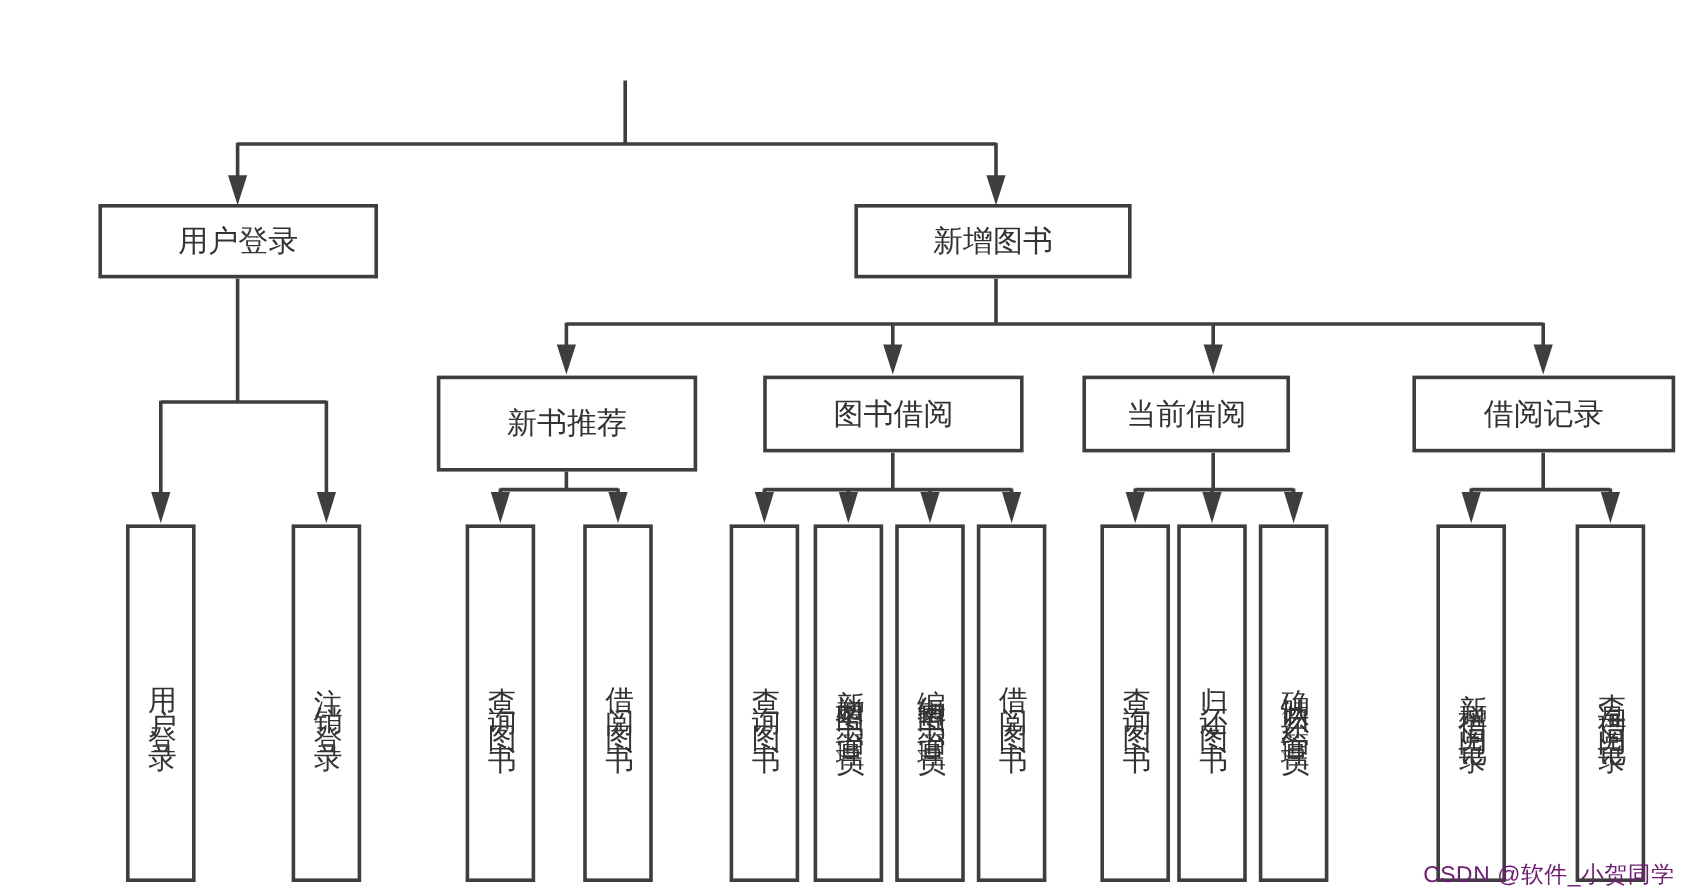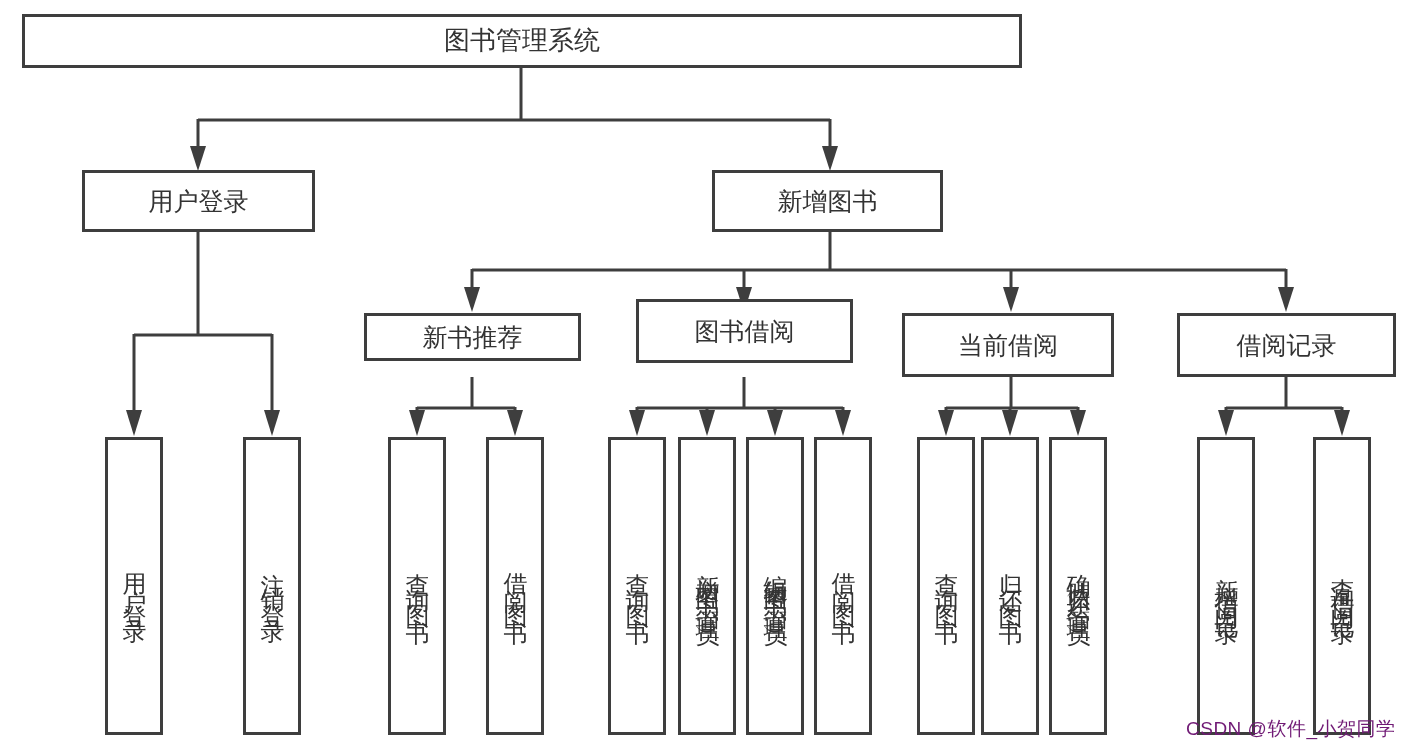--- a/index.html
+++ b/index.html
@@ -72,38 +72,35 @@
       <polygon points="767,410 783,410 775,436"></polygon>
       <polygon points="835,410 851,410 843,436"></polygon>
       <polygon points="938,410 954,410 946,436"></polygon>
       <polygon points="1002,410 1018,410 1010,436"></polygon>
       <polygon points="1070,410 1086,410 1078,436"></polygon>
       <polygon points="1218,410 1234,410 1226,436"></polygon>
       <polygon points="1334,410 1350,410 1342,436"></polygon>
     </g>
   </svg>
 
-  <div class="node root" style="left:22px;top:14px;width:1000px;height:54px">
-    <span class="lbl">图书管理系统</span>
-  </div>
 
   <div class="node" style="left:82px;top:170px;width:233px;height:62px">
     <span class="lbl">用户登录</span>
   </div>
   <div class="node" style="left:712px;top:170px;width:231px;height:62px">
     <span class="lbl">新增图书</span>
   </div>
 
-  <div class="node" style="left:364px;top:313px;width:217px;height:48px">
+  <div class="node" style="left:364px;top:313px;width:217px;height:80px">
     <span class="lbl">新书推荐</span>
   </div>
-  <div class="node" style="left:636px;top:299px;width:217px;height:64px">
+  <div class="node" style="left:636px;top:313px;width:217px;height:64px">
     <span class="lbl">图书借阅</span>
   </div>
-  <div class="node" style="left:902px;top:313px;width:212px;height:64px">
+  <div class="node" style="left:902px;top:313px;width:173px;height:64px">
     <span class="lbl">当前借阅</span>
   </div>
   <div class="node" style="left:1177px;top:313px;width:219px;height:64px">
     <span class="lbl">借阅记录</span>
   </div>
 
   <div class="node v" style="left:105px;top:437px;width:58px;height:298px">
     <span class="lbl" style="letter-spacing: 16px;">用户登录</span>
   </div>
   <div class="node v" style="left:243px;top:437px;width:58px;height:298px">

